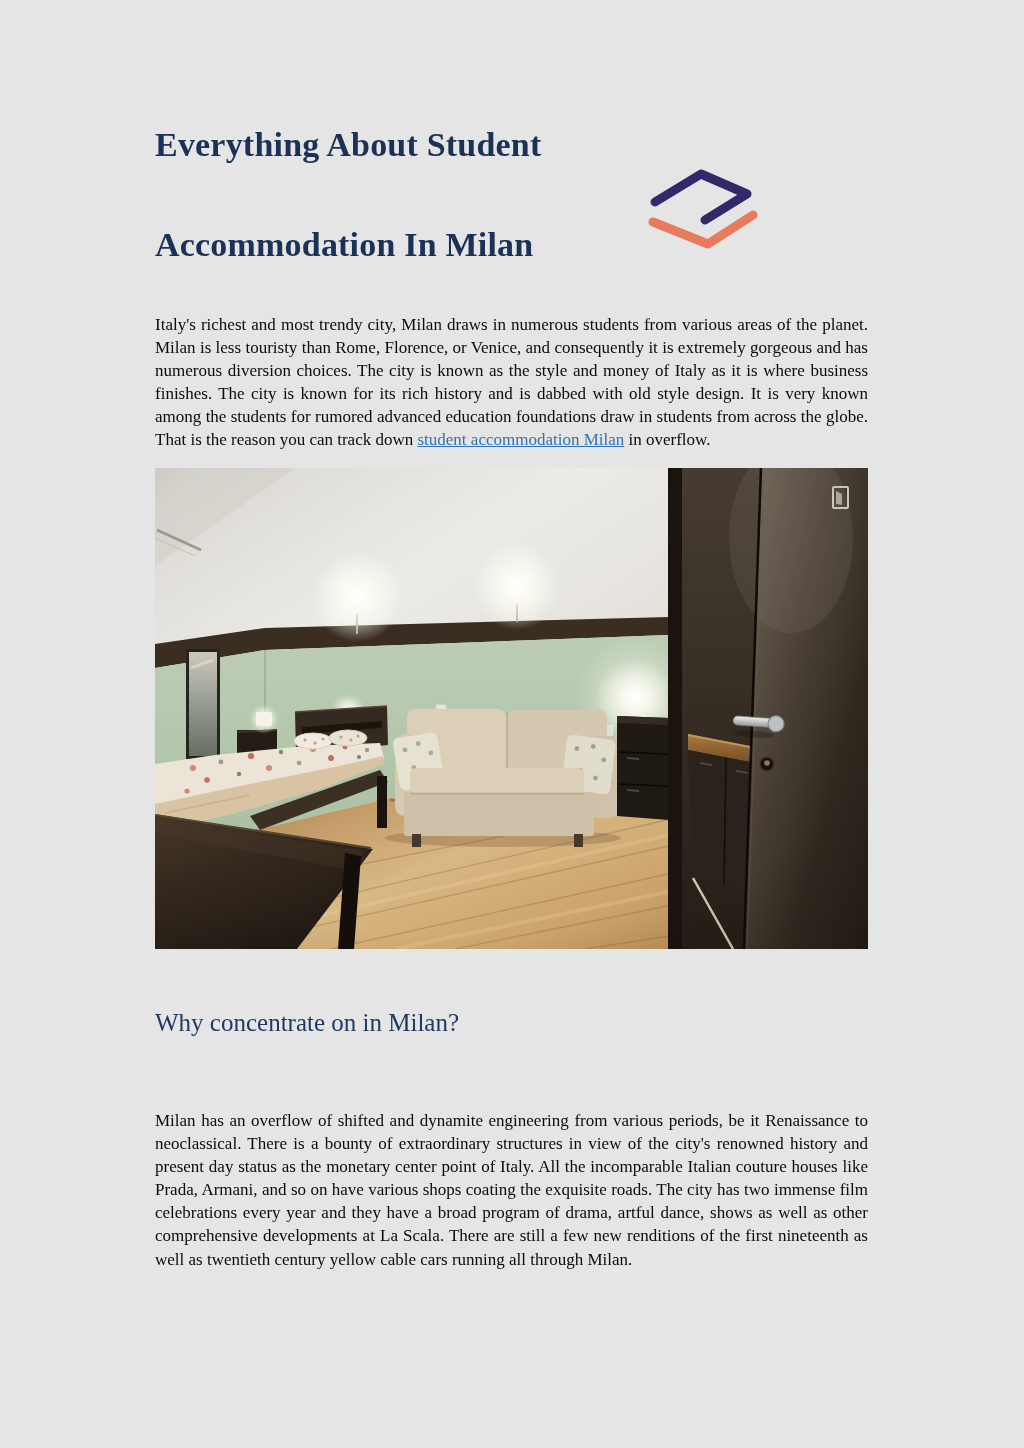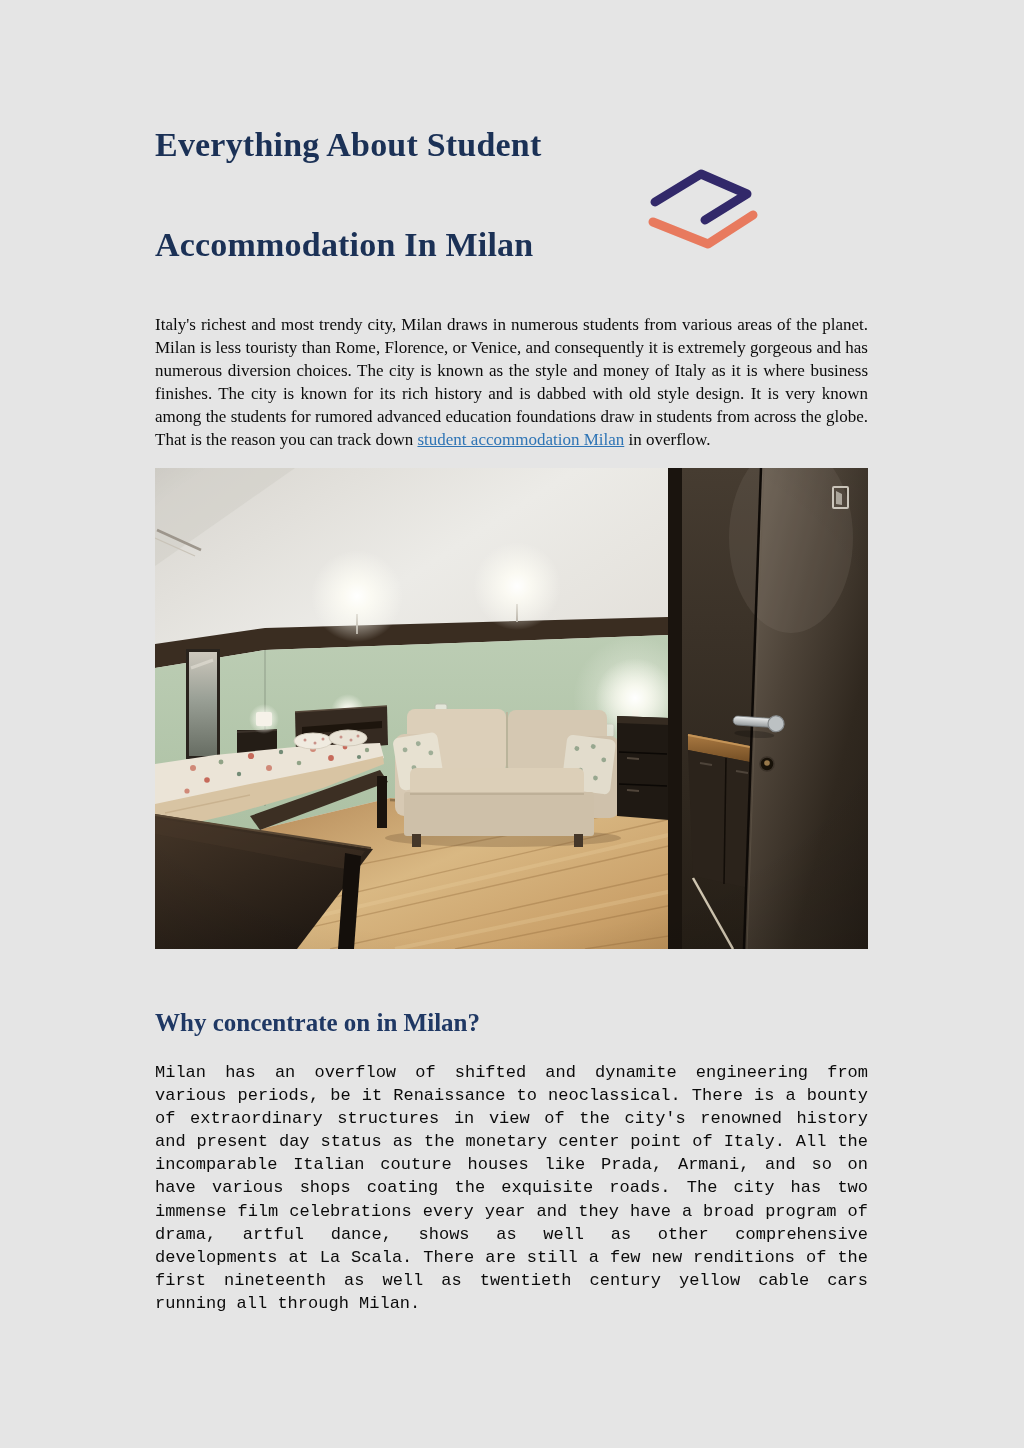--- a/index.html
+++ b/index.html
@@ -19,29 +19,29 @@
   .title-l1{top:124px;}
   .title-l2{top:224px;}
   .brand-logo{position:absolute;left:645px;top:161px;width:118px;height:102px;}
   .paragraph{
     position:absolute;left:155px;width:713px;
     font-size:17px;line-height:23.1px;
     text-align:justify;
     color:var(--body-text,#0b0b0b);
   }
   .intro-par{top:296px;}
-  .body-par{top:1044px;font-family:Liberation Mono, monospace;}
+  .body-par{top:1092px;}
   .doc-link{
     color:var(--link,#2e74b5);
     text-decoration:underline;
     cursor:pointer;
   }
   .section-heading{
     position:absolute;left:155px;top:988px;width:713px;
-    font-size:25px;font-weight:bold;
+    font-size:25px;font-weight:normal;
     color:var(--heading,#1f3864);
   }
   .room-photo{
     position:absolute;left:155px;top:468px;width:713px;height:481px;
     display:block;
   }
   
   .logo-navy-stroke{stroke:var(--logo-navy,#32296a);}
   .logo-coral-stroke{stroke:var(--logo-coral,#e87a5e);}
   .wood-dark-fill{fill:var(--photo-wood-dark,#3a2d21);}

